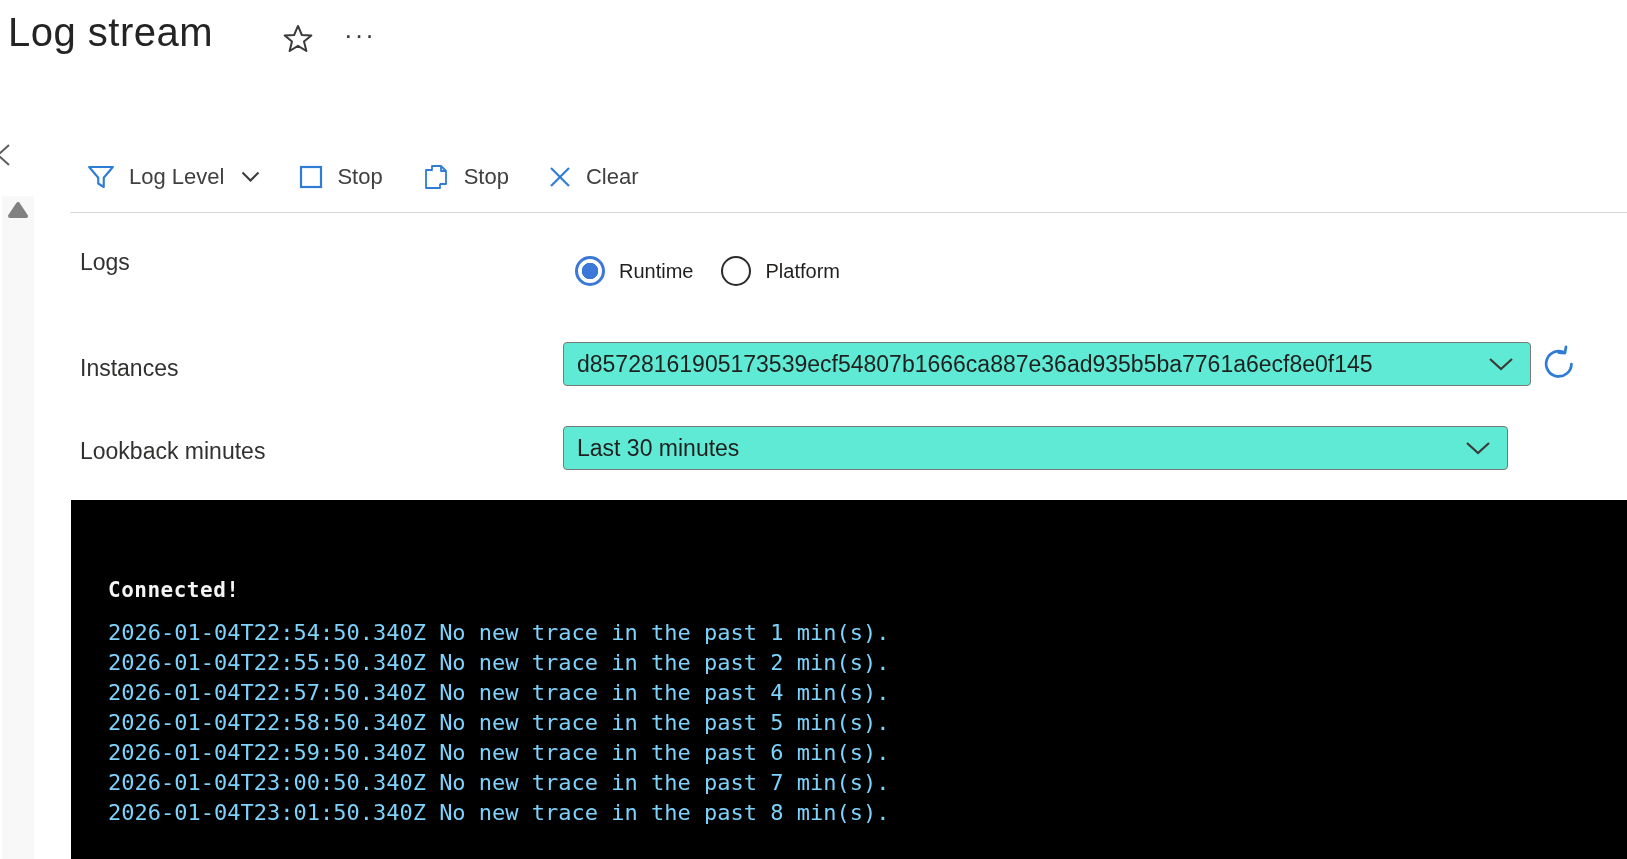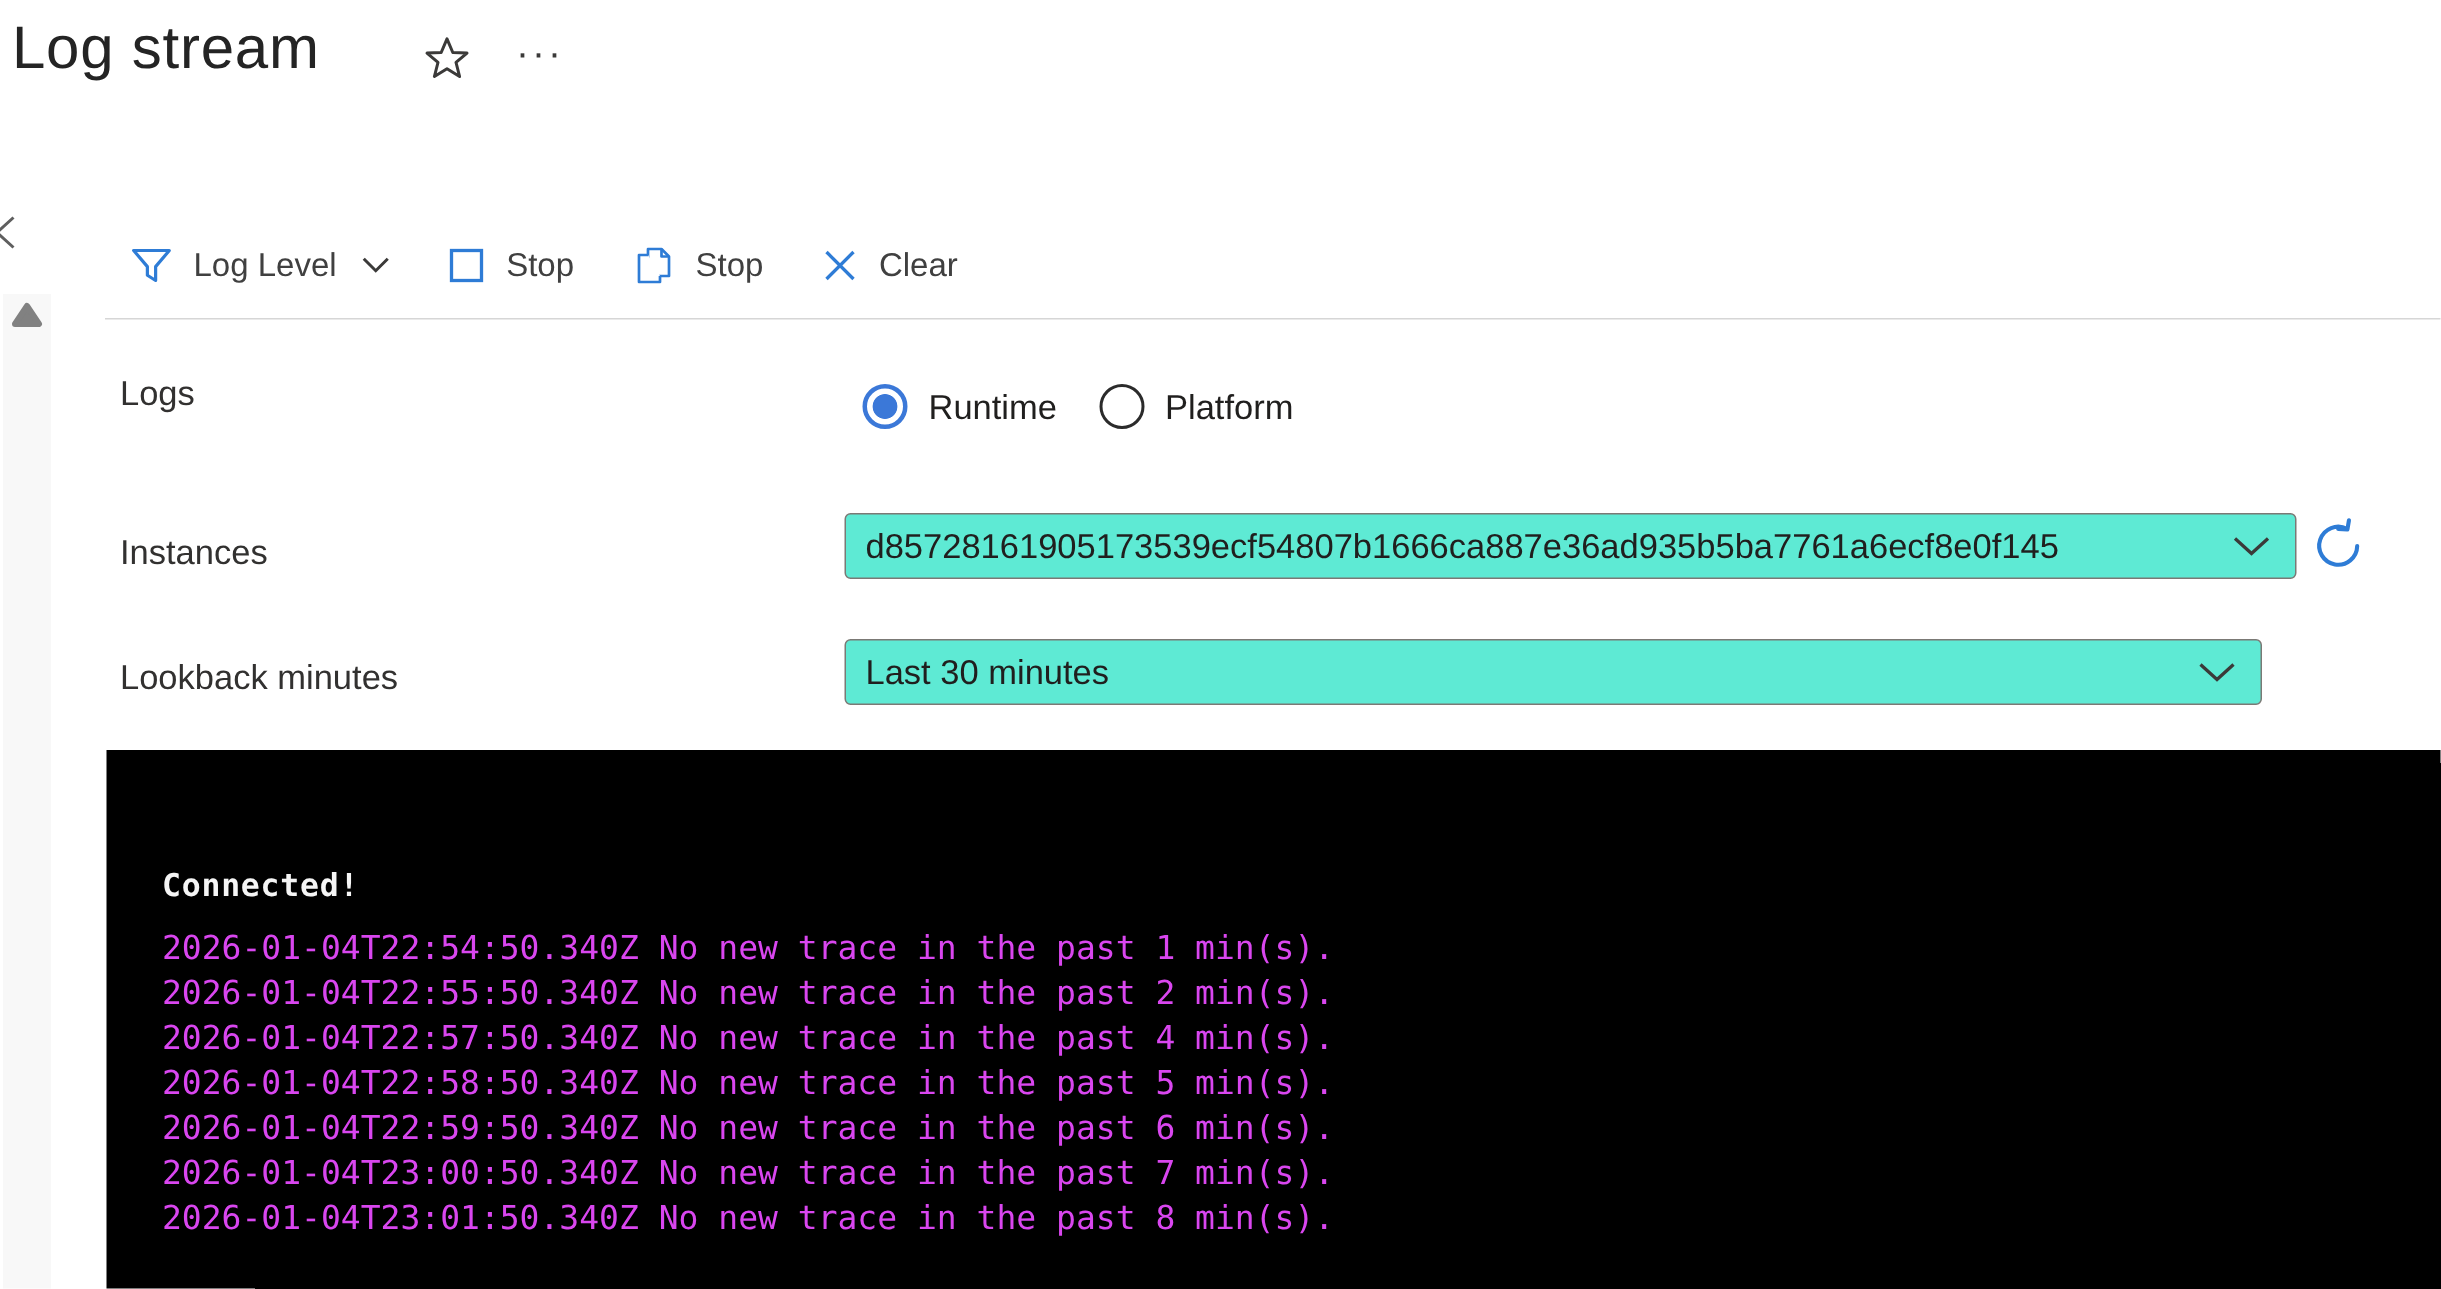--- a/index.html
+++ b/index.html
@@ -113,21 +113,21 @@
     border-radius: 50%;
     border: 2.5px solid #2b2b2b;
     background: #fff;
     flex: 0 0 auto;
   }
   .radio-option.selected .radio {
     border: 3px solid #3b78d8;
     background: radial-gradient(circle, #3b78d8 0 8px, #ffffff 8.5px);
   }
   .radio-label {
-    font-size: 23px;
+    font-size: 20px;
     color: #201f1e;
   }
 
   .select-box {
     position: absolute;
     height: 44px;
     border: 1.5px solid #7b7975;
     border-radius: 4px;
     background: #5eead4;
     display: flex;
@@ -166,21 +166,21 @@
     font-size: 21px;
     font-weight: bold;
     color: #f5f5f5;
     margin-bottom: 16px;
     letter-spacing: 0.5px;
     margin-top: 42px;
   }
   .console-line {
     font-size: 22px;
     line-height: 30px;
-    color: #d946ef;
+    color: #7dd3fc;
     white-space: pre;
   }
 
   svg { display: block; }
 </style>
 </head>
 <body>
 
 <h1 class="page-title">Log stream</h1>
 

